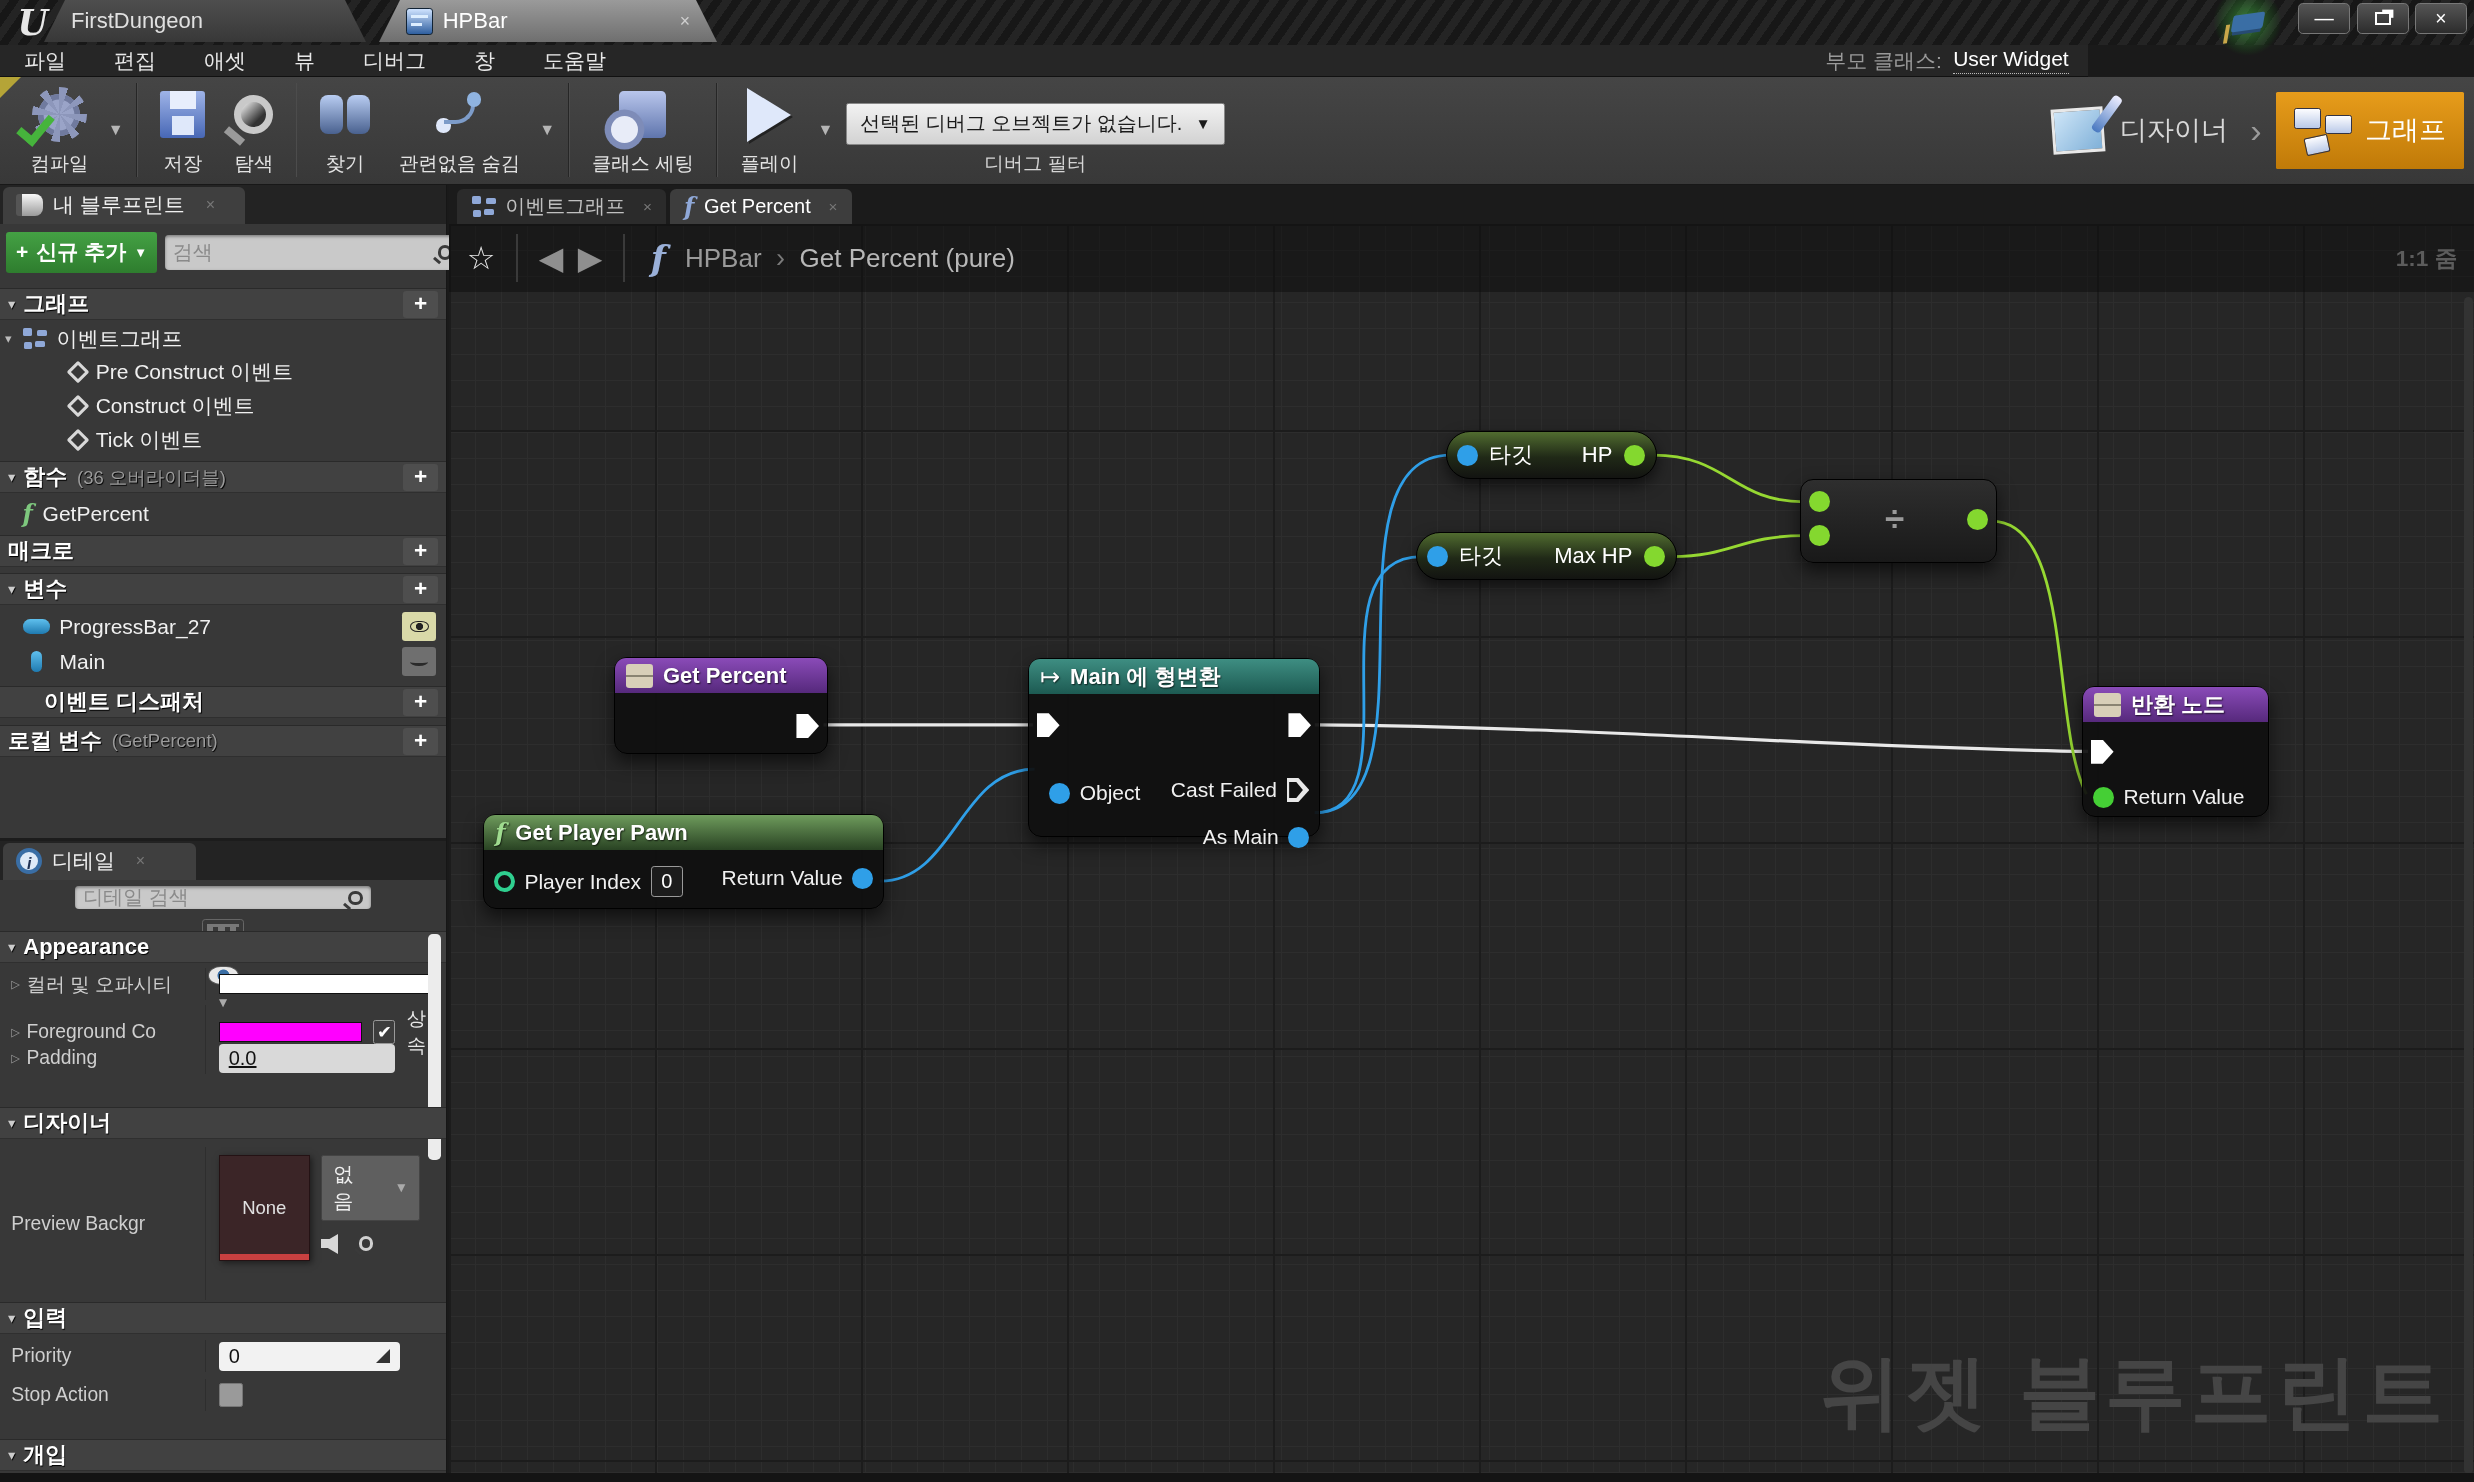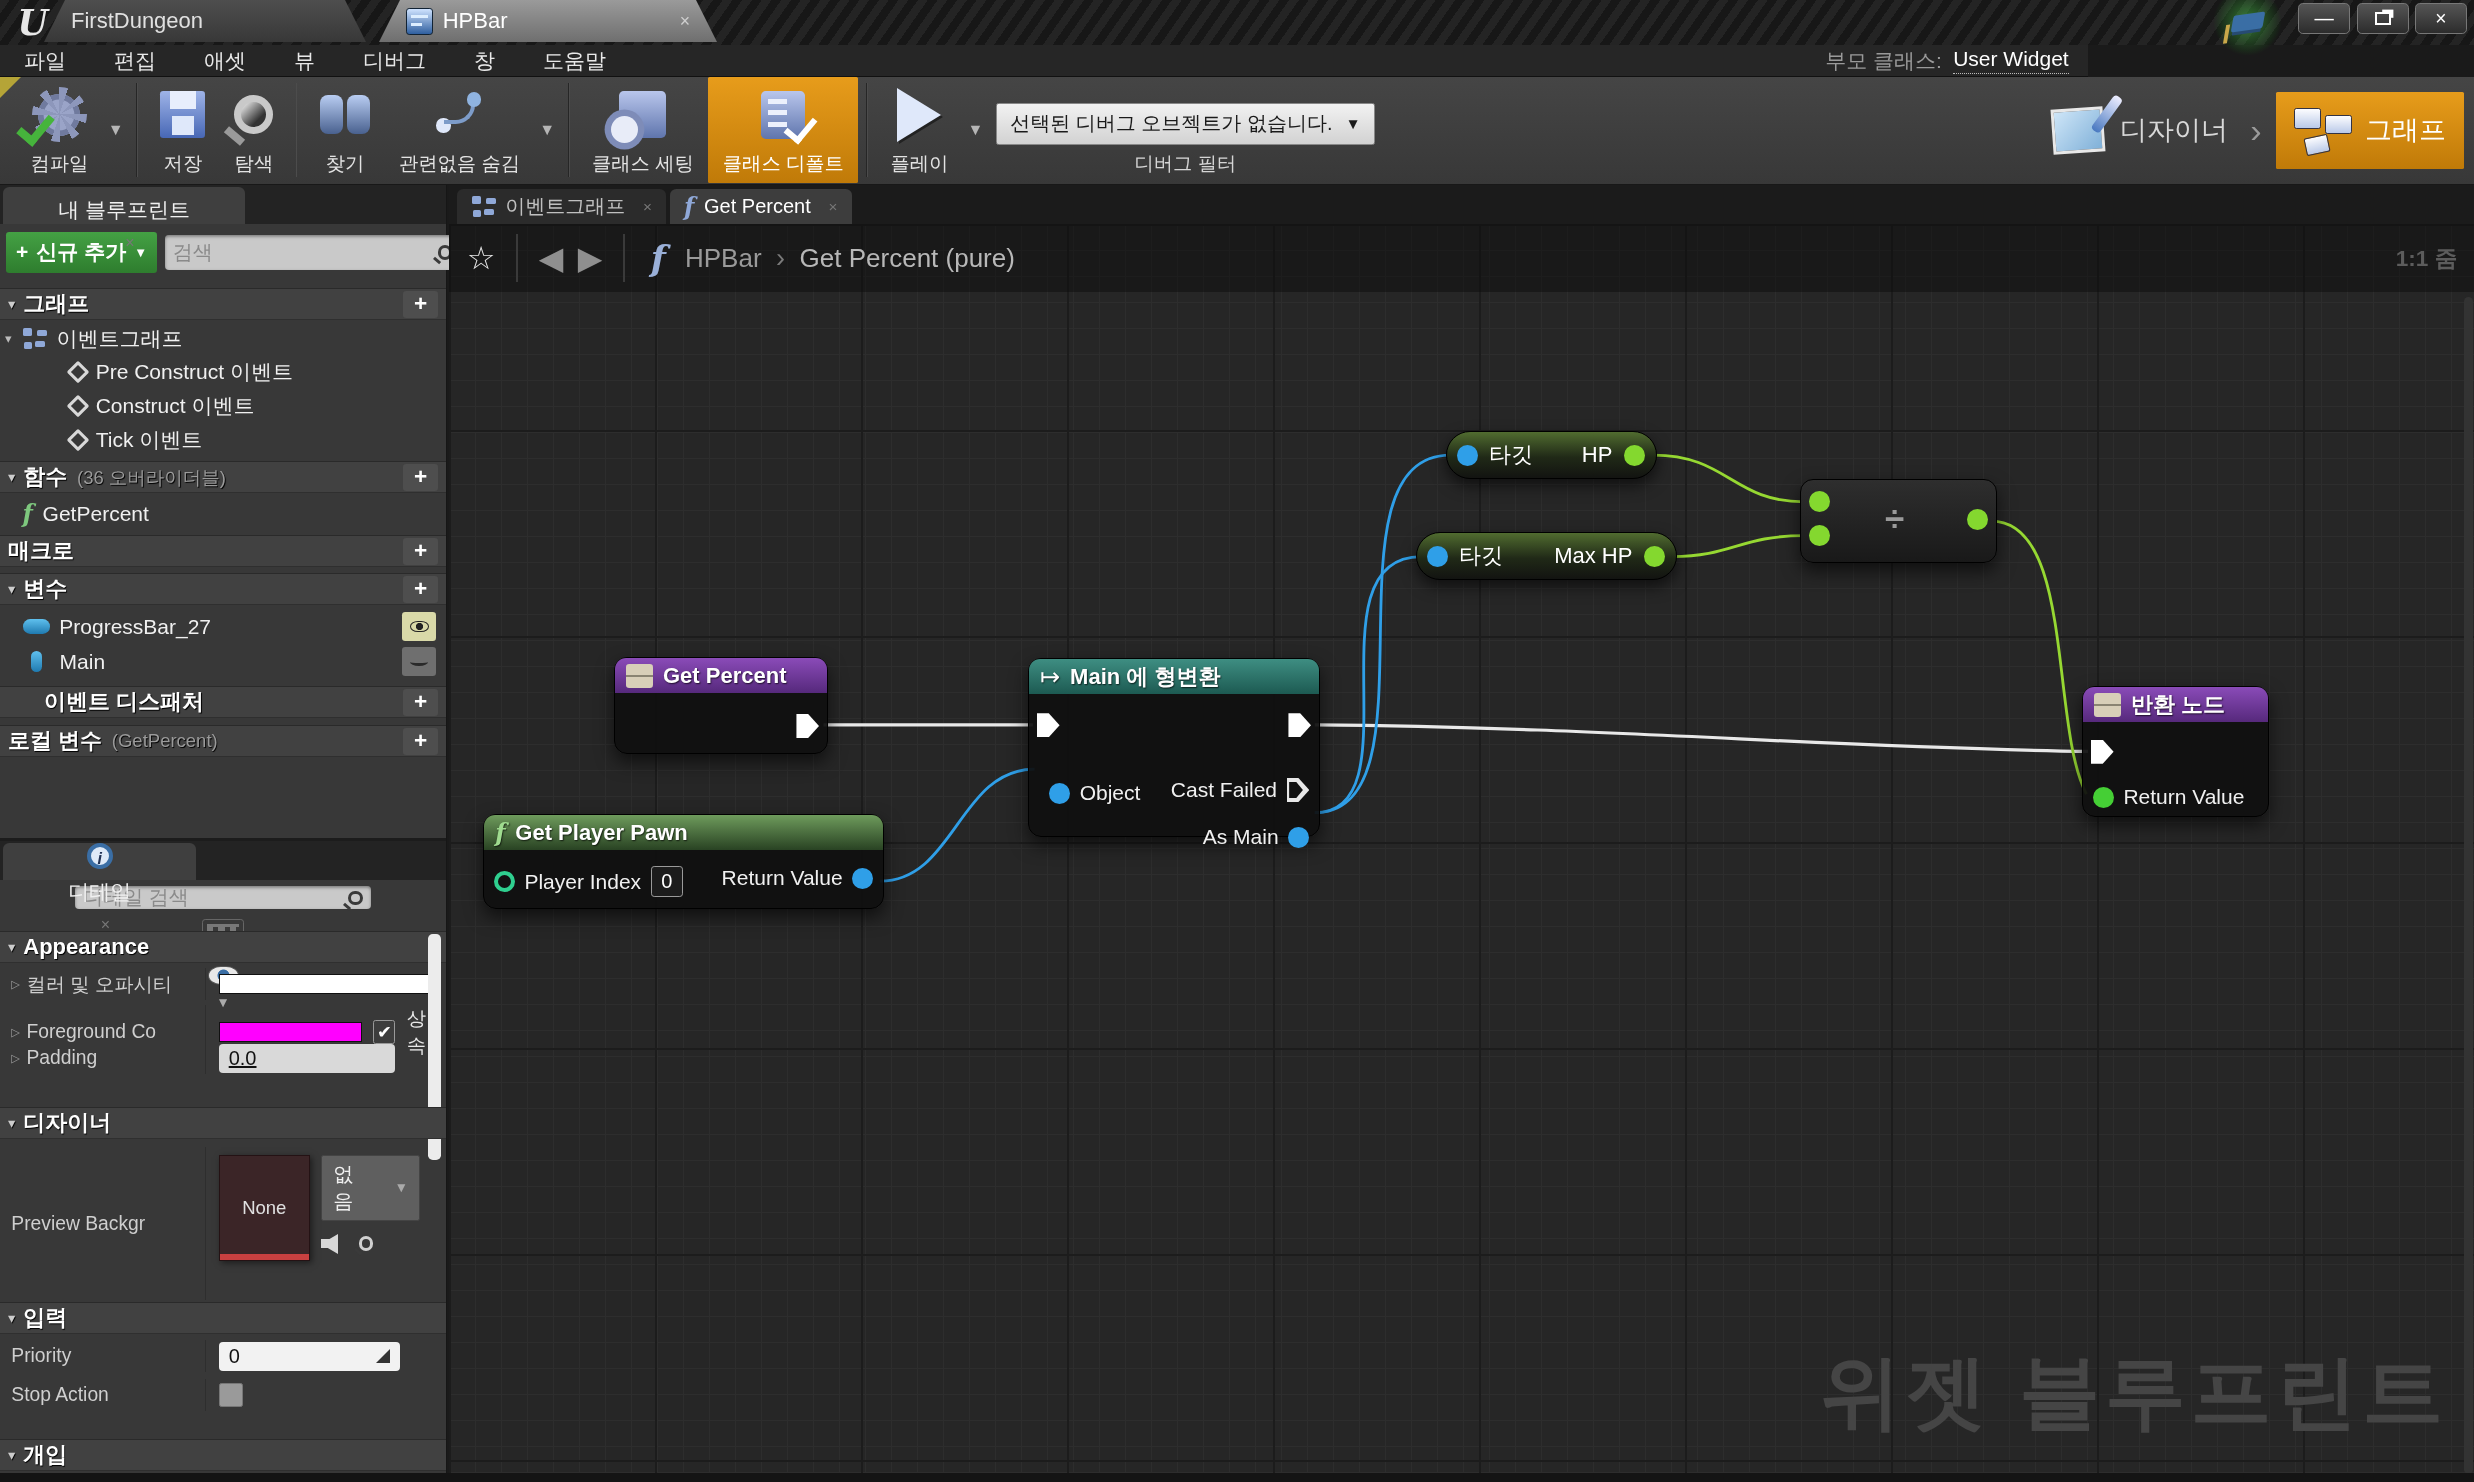--- a/index.html
+++ b/index.html
@@ -95,21 +95,21 @@
     padding:8px 17.7px;border-radius:1.6px;color:#fff;font-size:27px;height:77px;}
   .graph-ico{width:60px;height:47px;position:relative;}
   .graph-ico i{position:absolute;background:linear-gradient(#fdfdff,#b9c9e8);border:1.6px solid #334;border-radius:2.4px;}
   .graph-ico i:nth-child(1){left:0;top:1.6px;width:27px;height:21px;}
   .graph-ico i:nth-child(2){right:1.6px;top:8px;width:27px;height:19.3px;}
   .graph-ico i:nth-child(3){left:11.3px;bottom:0;width:24px;height:17.7px;transform:rotate(-12deg);}
   
   #leftcol{position:absolute;left:0;top:185px;width:447px;height:1297px;background:#383838;border-right:1.6px solid #161616;}
   .paneltabstrip{position:relative;height:39px;background:#232323;}
   .paneltab{position:absolute;left:3.2px;top:1.6px;height:37px;background:#3f3f3f;border-radius:6.4px 6.4px 0 0;
-    display:flex;align-items:center;gap:9.7px;padding:0 13px;color:#f0f0f0;font-size:21px;flex-direction:column;}
+    display:flex;align-items:center;gap:9.7px;padding:0 13px;color:#f0f0f0;font-size:21px;}
   .paneltab .x{color:#777;font-size:16px;margin-left:11.3px;}
   .book-ico{width:27px;height:22.6px;background:linear-gradient(#f8f8f8,#9a9a9a);border-radius:3.2px 8px 8px 3.2px;
     border-left:6.4px solid #555;}
   .info-ico{width:26px;height:26px;border-radius:50%;border:4.8px solid #3a6ea5;background:#dfeaf8;
     color:#235;font-size:16px;font-weight:bold;text-align:center;line-height:24px;font-style:italic;}
   .bp-toolrow{display:flex;align-items:center;gap:8px;padding:8px 6.4px 6.4px;}
   .addnew{display:flex;align-items:center;gap:8px;background:linear-gradient(#44a144,#2e7d2e);
     color:#fff;font-size:21px;font-weight:bold;padding:6.4px 9.7px;border-radius:3.2px;white-space:nowrap;}
   .addnew .dd{font-size:13px;}
   .searchbox{flex:1;display:flex;align-items:center;background:#c9c9c9;border-radius:4px;height:35px;padding:0 8px;
@@ -318,30 +318,20 @@
       <span>관련없음 숨김</span>
     </div>
     <span class="ddarrow">▼</span>
     <span class="tbsep"></span>
     <div class="tbitem">
       <span class="ic">
           <span class="panelgear"></span>
         </span>
       <span>클래스 세팅</span>
     </div>
-    <div class="tbitem hl">
-      <span class="ic">
-          <span class="clipboard">
-            <i></i>
-            <i></i>
-            <i></i>
-          </span>
-        </span>
-      <span>클래스 디폴트</span>
-    </div>
     <span class="tbsep"></span>
     <div class="tbitem">
       <span class="ic">
           <span class="playtri"></span>
         </span>
       <span>플레이</span>
     </div>
     <span class="ddarrow">▼</span>
     <div class="debugbox">
       <div class="debugsel">

